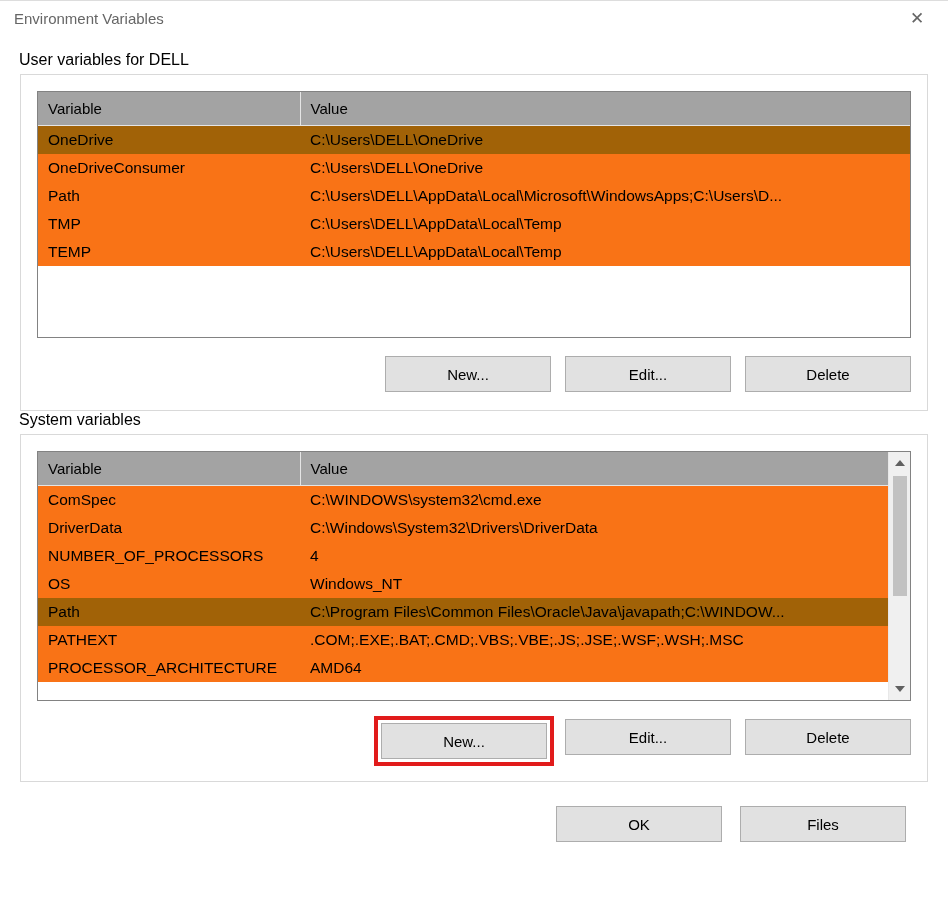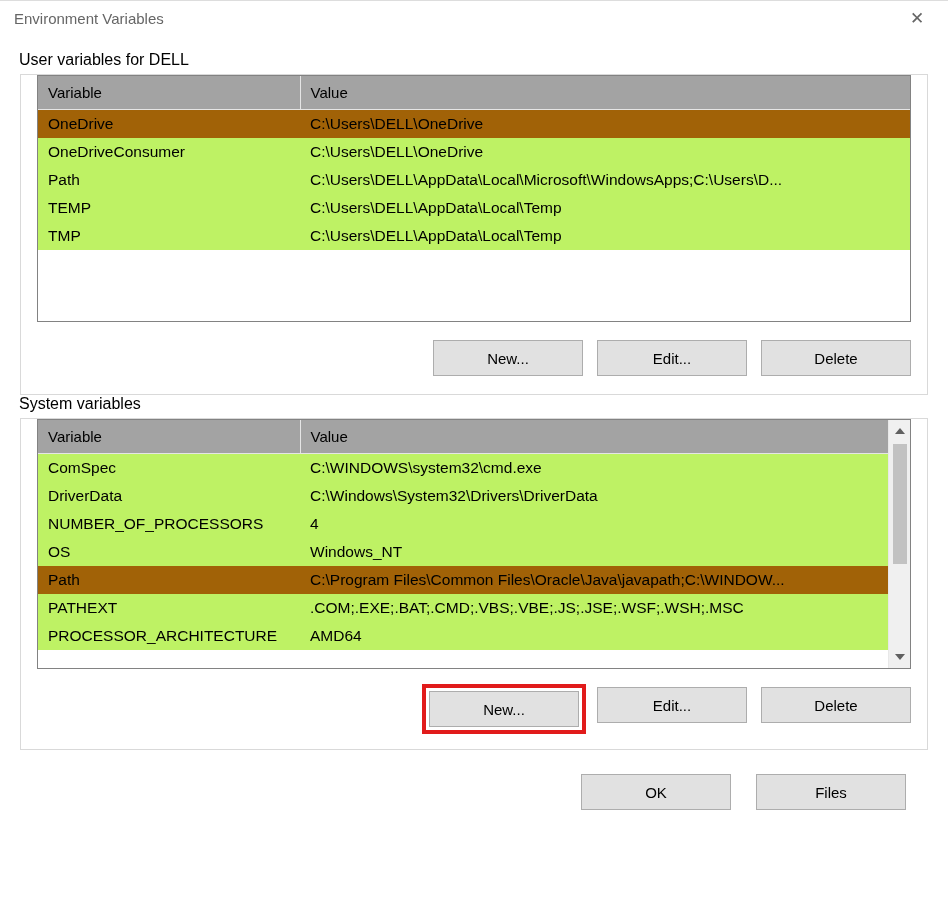--- a/index.html
+++ b/index.html
@@ -41,21 +41,21 @@
     }
     .content {
       padding: 10px 20px 10px 20px;
       flex: 1;
       display: flex;
       flex-direction: column;
     }
     fieldset {
       border: 1px solid #d9d9d9;
       margin-top: 28px;
-      padding: 0 16px 18px 16px;
+      padding: 16px 16px 18px 16px;
       position: relative;
     }
     legend {
       position: absolute;
       top: -24px;
       left: -2px;
       background: transparent;
       padding: 0;
       font-size: 16px;
       font-weight: 400;
@@ -115,50 +115,50 @@
     th:last-child { border-right: none; }
     td {
       padding: 5px 10px;
       font-size: 15.5px;
       white-space: nowrap;
       overflow: hidden;
       text-overflow: ellipsis;
       vertical-align: middle;
     }
     tr.row-selected td { background: #a16207; }
-    tr.row td { background: #bef264; }
+    tr.row td { background: #f97316; }
     .col-variable { width: 262px; }
     .col-value { }
     .btn-row {
       display: flex;
       justify-content: flex-end;
       gap: 14px;
       margin-top: 18px;
     }
     button.win-btn {
-      width: 150px;
+      width: 166px;
       height: 36px;
       background: #e1e1e1;
       border: 1px solid #adadad;
       font-family: inherit;
       font-size: 15px;
       color: #000;
       cursor: default;
     }
     .highlight-red {
       outline: 4px solid #e11b1b;
       outline-offset: -1px;
       padding: 4px;
       display: inline-block;
     }
     .highlight-red button.win-btn { margin: 0; }
     .dialog-btn-row {
       display: flex;
       justify-content: flex-end;
-      gap: 25px;
+      gap: 18px;
       padding: 24px 22px 10px 0;
     }
     .sys-section { margin-top: 23px; }
     .sys-body-wrap { padding-right: 22px; }
   </style>
 </head>
 <body>
 
 <div class="window">
 
@@ -193,25 +193,25 @@
               </tr>
               <tr class="row">
                 <td>OneDriveConsumer</td>
                 <td>C:\Users\DELL\OneDrive</td>
               </tr>
               <tr class="row">
                 <td>Path</td>
                 <td>C:\Users\DELL\AppData\Local\Microsoft\WindowsApps;C:\Users\D...</td>
               </tr>
               <tr class="row">
+                <td>TMP</td>
+                <td>C:\Users\DELL\AppData\Local\Temp</td>
+              </tr>
+              <tr class="row">
                 <td>TEMP</td>
-                <td>C:\Users\DELL\AppData\Local\Temp</td>
-              </tr>
-              <tr class="row">
-                <td>TMP</td>
                 <td>C:\Users\DELL\AppData\Local\Temp</td>
               </tr>
             </tbody>
         </table>
       </div>
 
       <div class="btn-row">
         <button class="win-btn">New...</button>
         <button class="win-btn">Edit...</button>
         <button class="win-btn">Delete</button>

